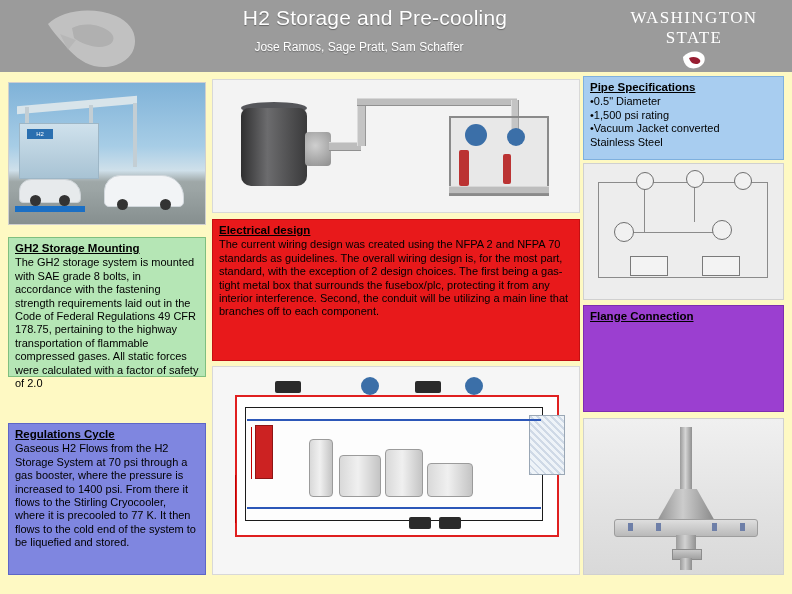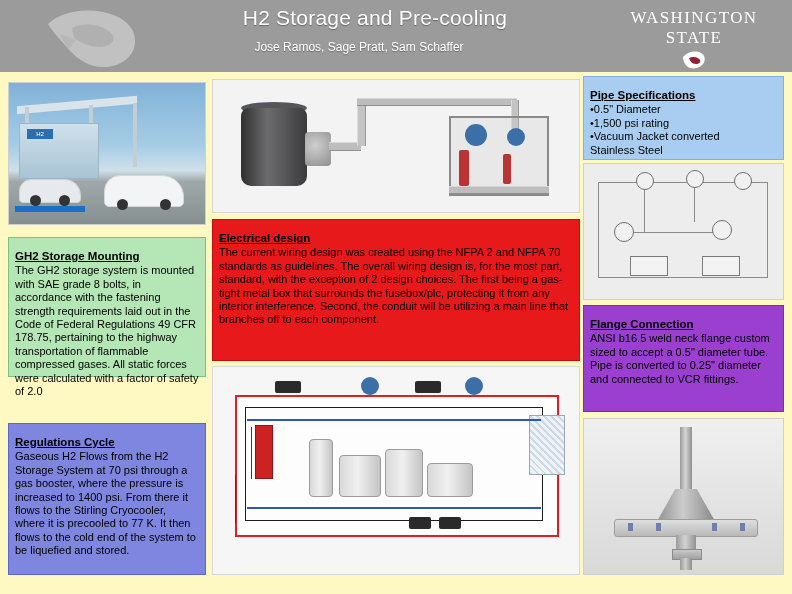--- a/index.html
+++ b/index.html
@@ -91,21 +91,20 @@
     font-size: 11px;
     line-height: 13.4px;
     color: #000000;
   }
   .box .box-title {
     display: block;
     font-weight: bold;
     text-decoration: underline;
     font-size: 11.5px;
     margin-bottom: 1px;
-    margin-top: 8px;
   }
   .box p {
     margin: 0;
   }
   .bullets {
     margin: 0;
     padding: 0;
     list-style: none;
   }
   .bullets li {
@@ -465,21 +464,20 @@
     <div class="sch-circle" style="left:102px; top:6px; width:16px; height:16px;"></div>
     <div class="sch-circle" style="left:150px; top:8px; width:16px; height:16px;"></div>
     <div class="sch-circle" style="left:30px; top:58px; width:18px; height:18px;"></div>
     <div class="sch-circle" style="left:128px; top:56px; width:18px; height:18px;"></div>
     <div class="sch-box" style="left:46px; top:92px; width:36px; height:18px;"></div>
     <div class="sch-box" style="left:118px; top:92px; width:36px; height:18px;"></div>
   </div>
 
   <div class="box" id="box-flange">
     <span class="box-title">Flange Connection</span>
-    <p>ANSI b16.5 weld neck flange custom sized to accept a 0.5" diameter tube. Pipe is converted to 0.25" diameter and connected to VCR fittings.</p>
   </div>
 
   <div class="panel" id="img-flange">
     <div class="fl-bg"></div>
     <div class="fl-stem"></div>
     <div class="fl-cone"></div>
     <div class="fl-plate"></div>
     <div class="fl-bolt" style="left:44px;"></div>
     <div class="fl-bolt" style="left:72px;"></div>
     <div class="fl-bolt" style="left:128px;"></div>

